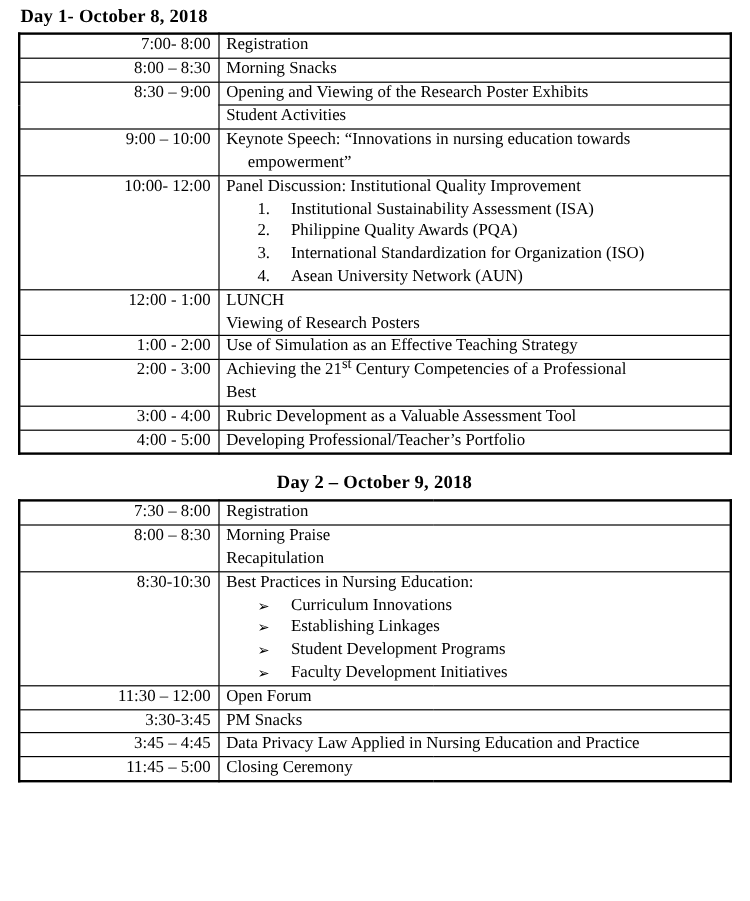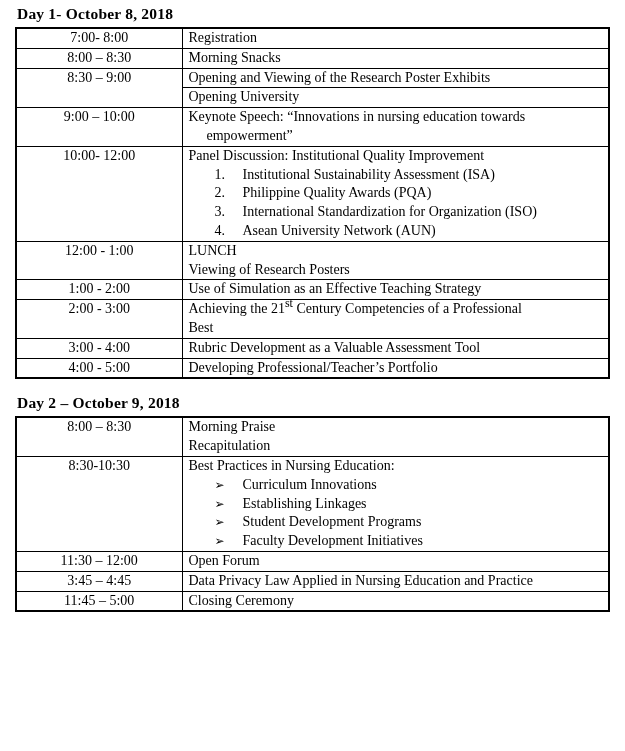--- a/index.html
+++ b/index.html
@@ -17,36 +17,36 @@
     padding: 4px 18px 0 15px;
     overflow: hidden;
   }
   .day-title {
     font-weight: 700;
     font-size: 15.5px;
     line-height: 20px;
     margin: 0 0 3px 2px;
     letter-spacing: 0.2px;
   }
-  .t2 { margin-top: 14px; }
+  .t2 { margin-top: 14px; text-align: center; }
   table.sched {
     border-collapse: collapse;
     table-layout: fixed;
     width: 593px;
     border: 2px solid #000;
   }
   table.sched td {
     border: 1.5px solid #000;
     vertical-align: top;
     font-size: 14px;
     line-height: 18.8px;
     padding: 0 6px;
     overflow: hidden;
   }
-  td.t  { text-align: center; padding: 0 2px; }
+  td.t  { text-align: right; padding: 0 2px; }
   .indent { margin-left: 18px; }
   .li { display: flex; margin-left: 26px; }
   .li .mk { flex: 0 0 28px; }
   .li .mk-b {
     flex: 0 0 28px;
     font-family: "DejaVu Sans", sans-serif;
     font-size: 12px;
     line-height: 18.8px;
   }
   sup.st {
@@ -74,21 +74,21 @@
       </tr>
       <tr>
         <td class="t">8:00 – 8:30</td>
         <td class="a">Morning Snacks</td>
       </tr>
       <tr>
         <td class="t" rowspan="2">8:30 – 9:00</td>
         <td class="a">Opening and Viewing of the Research Poster Exhibits</td>
       </tr>
       <tr>
-        <td class="a">Opening University</td>
+        <td class="a">Student Activities</td>
       </tr>
       <tr>
         <td class="t">9:00 – 10:00</td>
         <td class="a">
           <div>Keynote Speech: “Innovations in nursing education towards</div>
           <div class="indent">empowerment”</div>
         </td>
       </tr>
       <tr>
         <td class="t">10:00- 12:00</td>
@@ -144,20 +144,24 @@
   <div class="day-title t2">Day 2 – October 9, 2018</div>
 
   <table class="sched">
     <colgroup>
         <col style="width:166px">
         <col style="width:179px">
         <col style="width:248px">
       </colgroup>
     <tbody>
       <tr>
+        <td class="t">7:30 – 8:00</td>
+        <td class="a" colspan="2">Registration</td>
+      </tr>
+      <tr>
         <td class="t">8:00 – 8:30</td>
         <td class="a" colspan="2">
           <div>Morning Praise</div>
           <div>Recapitulation</div>
         </td>
       </tr>
       <tr>
         <td class="t">8:30-10:30</td>
         <td class="a" colspan="2">
           <div>Best Practices in Nursing Education:</div>
@@ -177,20 +181,24 @@
             <span class="mk-b">➢</span>
             <span>Faculty Development Initiatives</span>
           </div>
         </td>
       </tr>
       <tr>
         <td class="t">11:30 – 12:00</td>
         <td class="a" colspan="2">Open Forum</td>
       </tr>
       <tr>
+        <td class="t">3:30-3:45</td>
+        <td class="a" colspan="2">PM Snacks</td>
+      </tr>
+      <tr>
         <td class="t">3:45 – 4:45</td>
         <td class="a" colspan="2">Data Privacy Law Applied in Nursing Education and Practice</td>
       </tr>
       <tr>
         <td class="t">11:45 – 5:00</td>
         <td class="a" colspan="2">Closing Ceremony</td>
       </tr>
     </tbody>
   </table>
 

